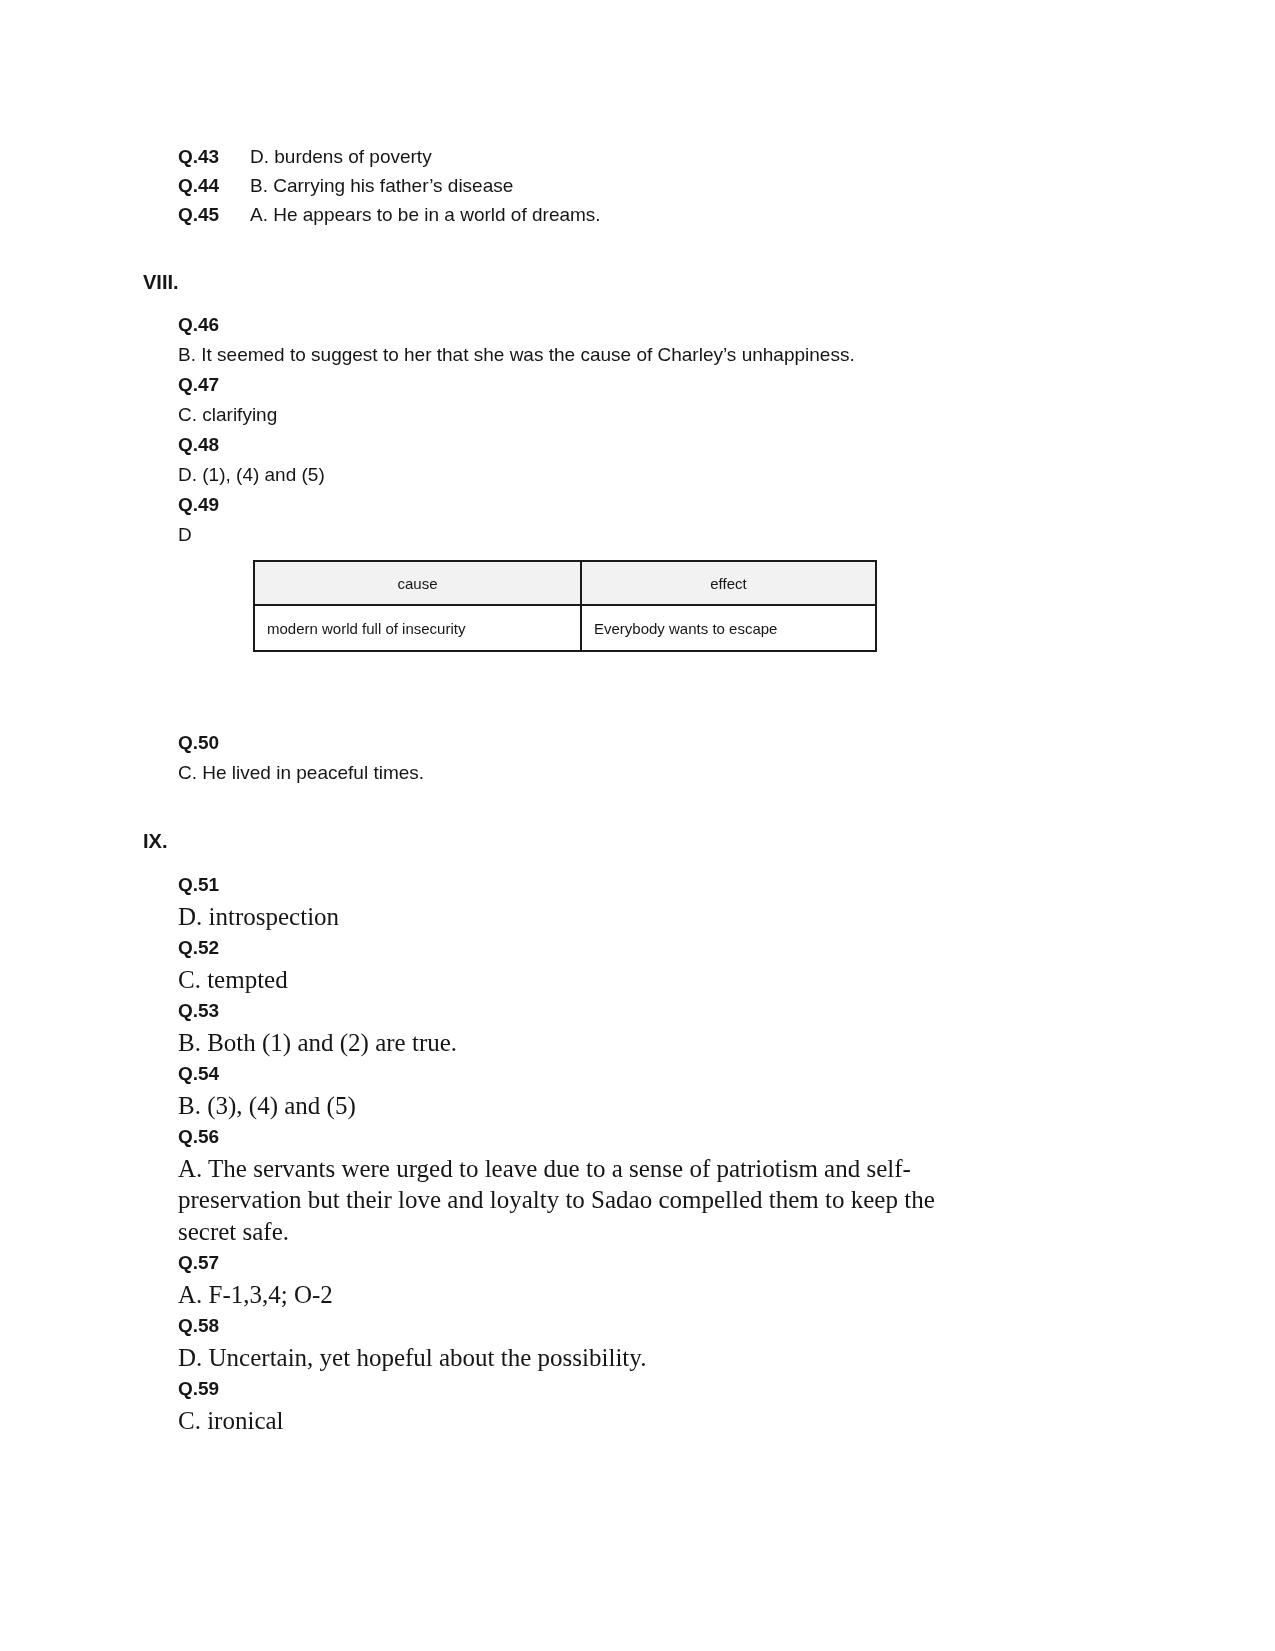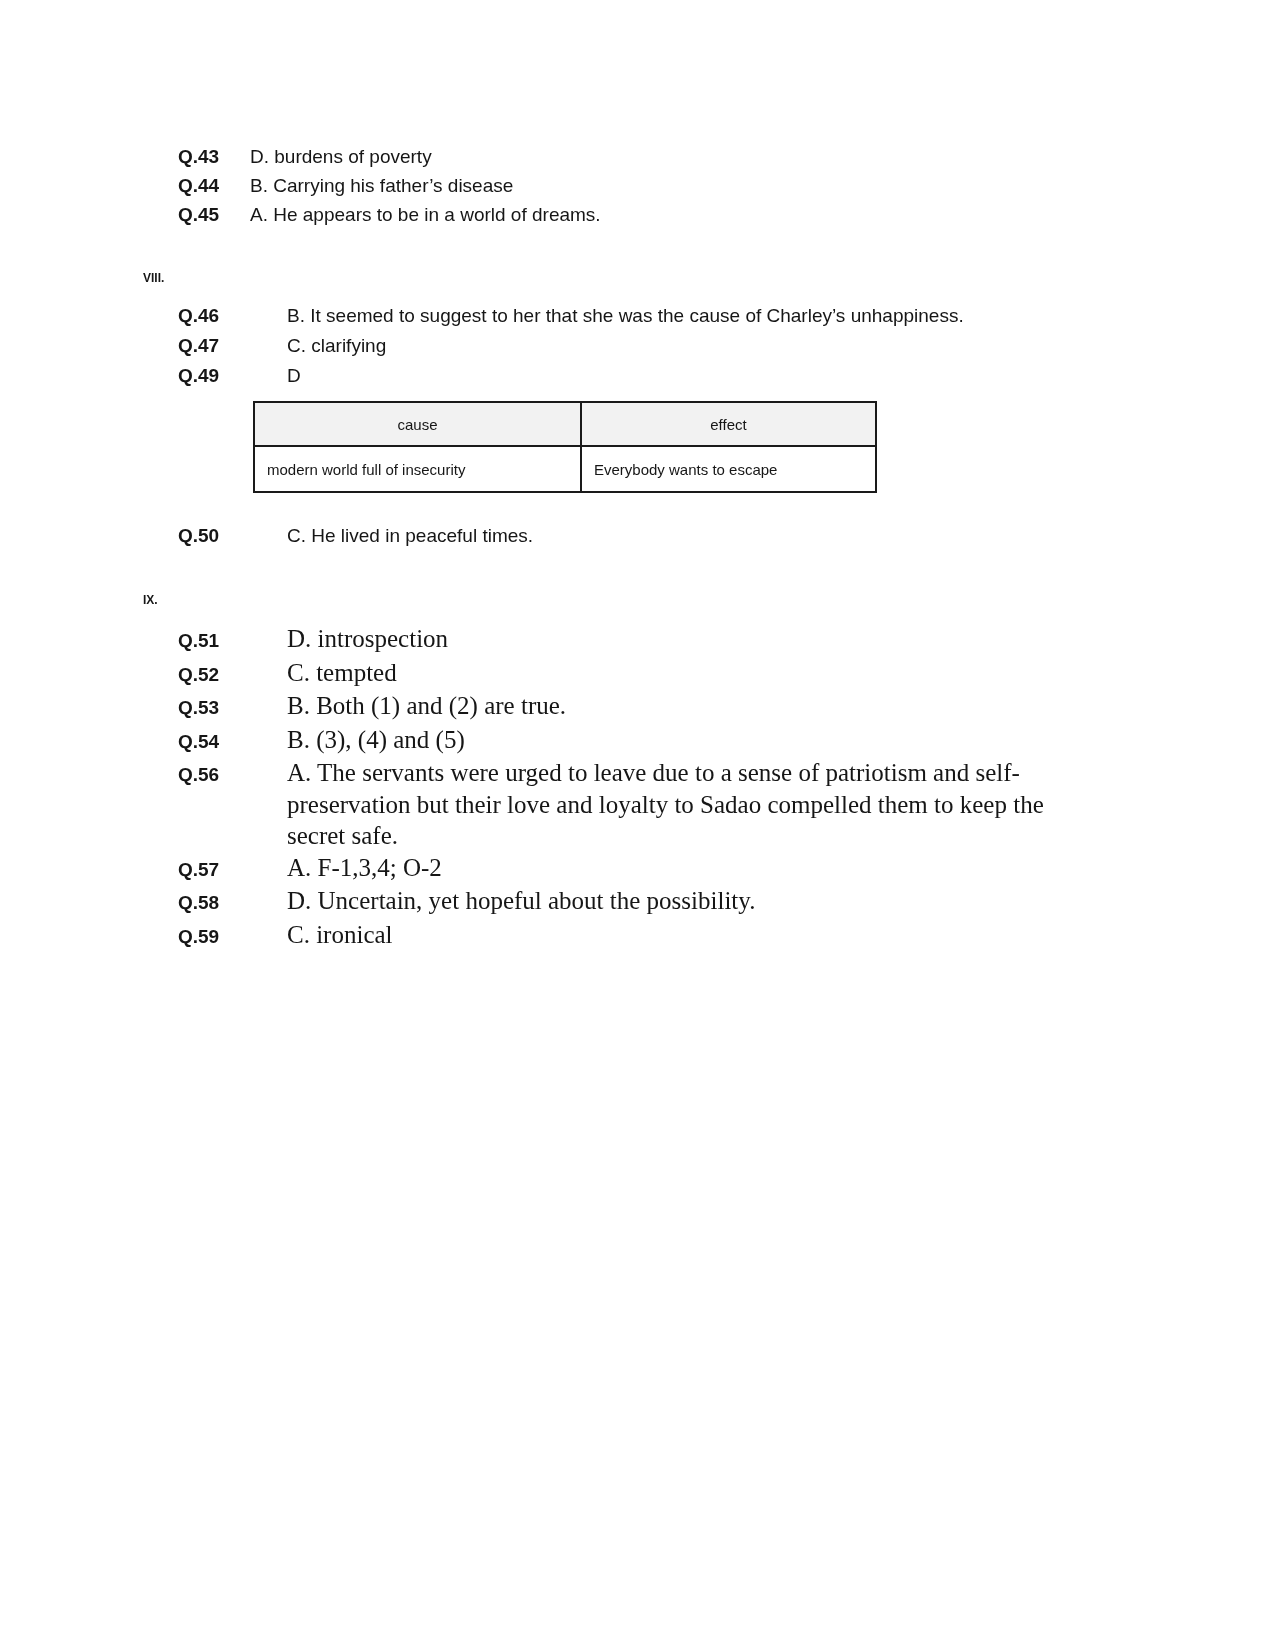--- a/index.html
+++ b/index.html
@@ -16,28 +16,28 @@
   .qrow { display: flex; align-items: baseline; }
   .qnum { font-weight: 700; flex: 0 0 auto; }
   .ans  { max-width: 815px; }
 
   
   .top-block .qrow { margin-left: 35px; font-size: 19px; line-height: 29px; }
   .top-block .qnum { width: 72px; }
 
   
   .section-heading {
-    font-size: 12px;
+    font-size: 20px;
     font-weight: 700;
     margin: 42px 0 16px 0;
     font-family: "Liberation Sans", sans-serif;
   }
 
   
-  .sec .qrow { margin-left: 35px; font-size: 19px; line-height: 30px; }
+  .sec .qrow { margin-left: 35px; font-size: 19px; line-height: 30px; flex-direction: column; }
   .sec .qnum { width: 109px; }
 
   
   .sec.serif .qrow { line-height: 31.5px; }
   .sec.serif .ans {
     font-family: "Liberation Serif", serif;
     font-size: 25px;
   }
 
   
@@ -59,21 +59,21 @@
   }
   .answer-table th.col-cause  { width: 327px; }
   .answer-table th.col-effect { width: 295px; }
   .answer-table td {
     height: 46px;
     padding: 0 12px;
     text-align: left;
     background: #ffffff;
   }
 
-  .after-table { margin-top: 28px; }
+  .after-table { margin-top: 76px; }
 </style>
 </head>
 <body>
 
 <div class="page">
 
   <section class="top-block">
     <div class="qrow">
       <span class="qnum">Q.43</span>
       <span class="ans">D. burdens of poverty</span>
@@ -91,20 +91,24 @@
   <h2 class="section-heading">VIII.</h2>
 
   <section class="sec">
     <div class="qrow">
       <span class="qnum">Q.46</span>
       <span class="ans">B. It seemed to suggest to her that she was the cause of Charley’s unhappiness.</span>
     </div>
     <div class="qrow">
       <span class="qnum">Q.47</span>
       <span class="ans">C. clarifying</span>
+    </div>
+    <div class="qrow">
+      <span class="qnum">Q.48</span>
+      <span class="ans">D. (1), (4) and (5)</span>
     </div>
     <div class="qrow">
       <span class="qnum">Q.49</span>
       <span class="ans">D</span>
     </div>
 
     <table class="answer-table">
       <thead>
         <tr>
           <th class="col-cause">cause</th>

